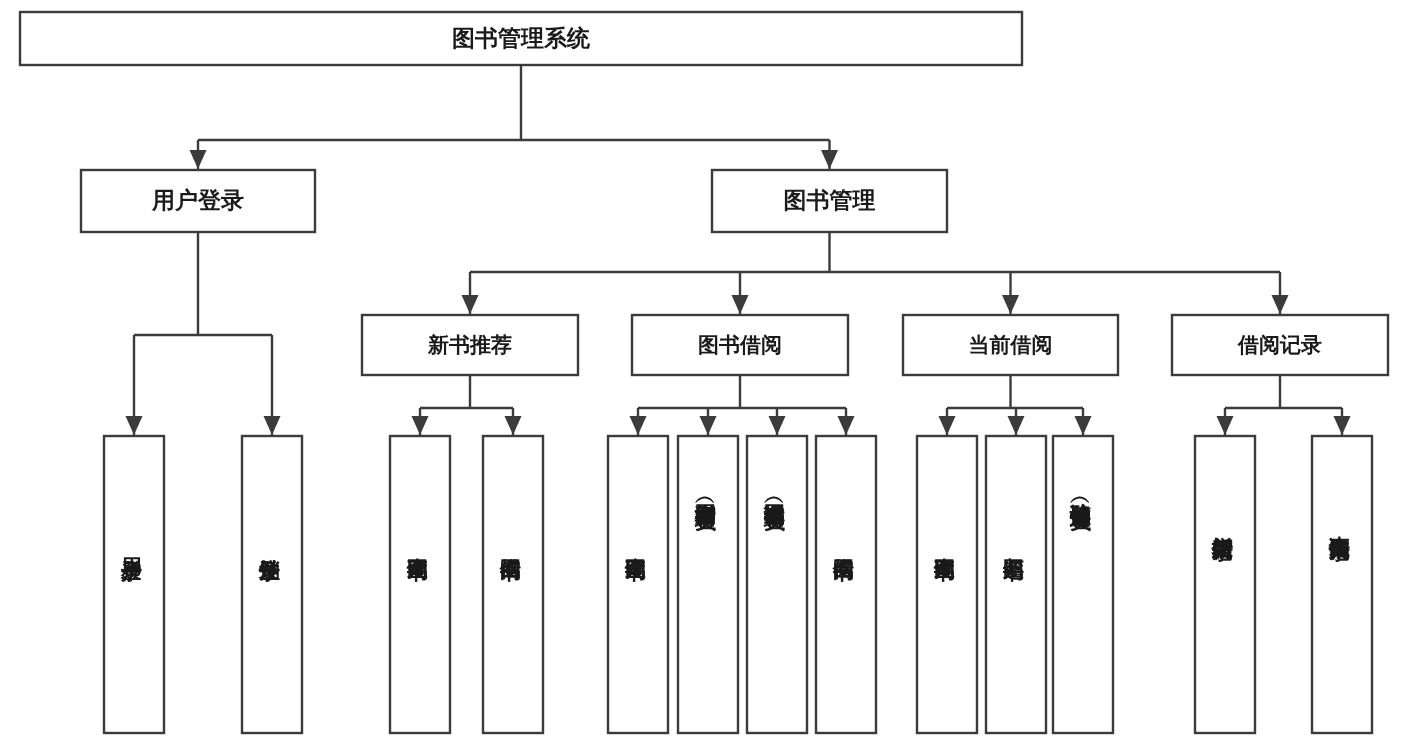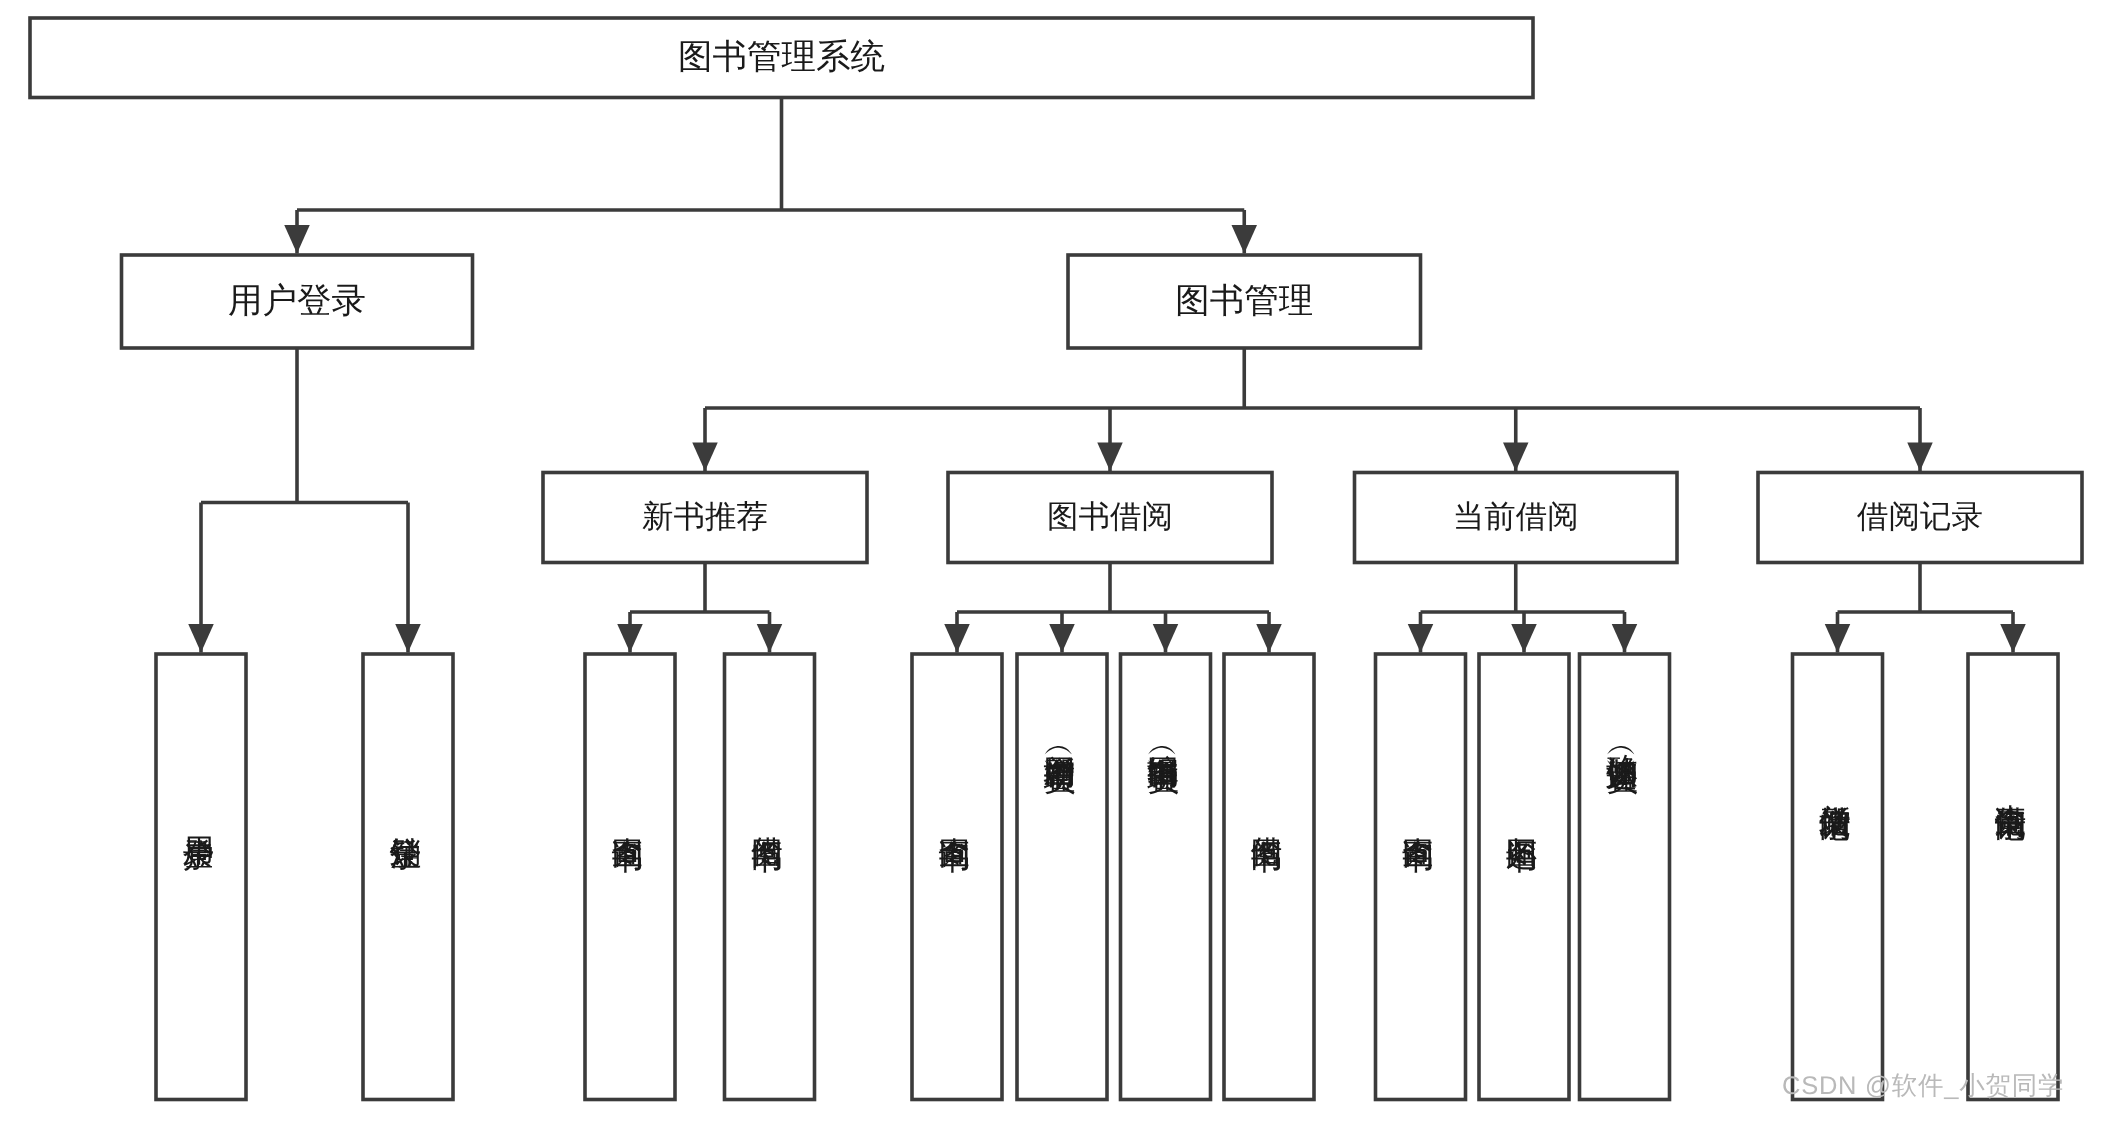--- a/index.html
+++ b/index.html
@@ -9,20 +9,21 @@
   }
   body {
     font-family: "Liberation Sans", "DejaVu Sans", sans-serif;
   }
   #diagram-root {
     position: relative;
     width: 1405px;
     height: 747px;
     background: #ffffff;
     overflow: hidden;
+    font-weight: bold;
   }
   svg#flow-svg {
     position: absolute;
     top: 0;
     left: 0;
     width: 1405px;
     height: 747px;
     display: block;
   }
   .node-box {
@@ -213,15 +214,14 @@
       <div class="vlabel" style="left: 695px; top: 485.5px; height: 287px;">新增图书（管理员）</div>
       <div class="vlabel" style="left: 764px; top: 485.5px; height: 287px;">编辑图书（管理员）</div>
       <div class="vlabel" style="left: 833px; top: 540.5px; height: 287px;">借阅图书</div>
       <div class="vlabel" style="left: 934px; top: 540.5px; height: 287px;">查询图书</div>
       <div class="vlabel" style="left: 1003px; top: 540.5px; height: 287px;">归还图书</div>
       <div class="vlabel" style="left: 1070px; top: 485.5px; height: 287px;">确认归还（管理员）</div>
       <div class="vlabel" style="left: 1212px; top: 518.5px; height: 287px;">新增借阅记录</div>
       <div class="vlabel" style="left: 1329px; top: 518.5px; height: 287px;">查询借阅记录</div>
     </div>
 
-  <div class="watermark">CSDN @软件_小贺同学</div>
 
 </div>
 
 </body></html>

